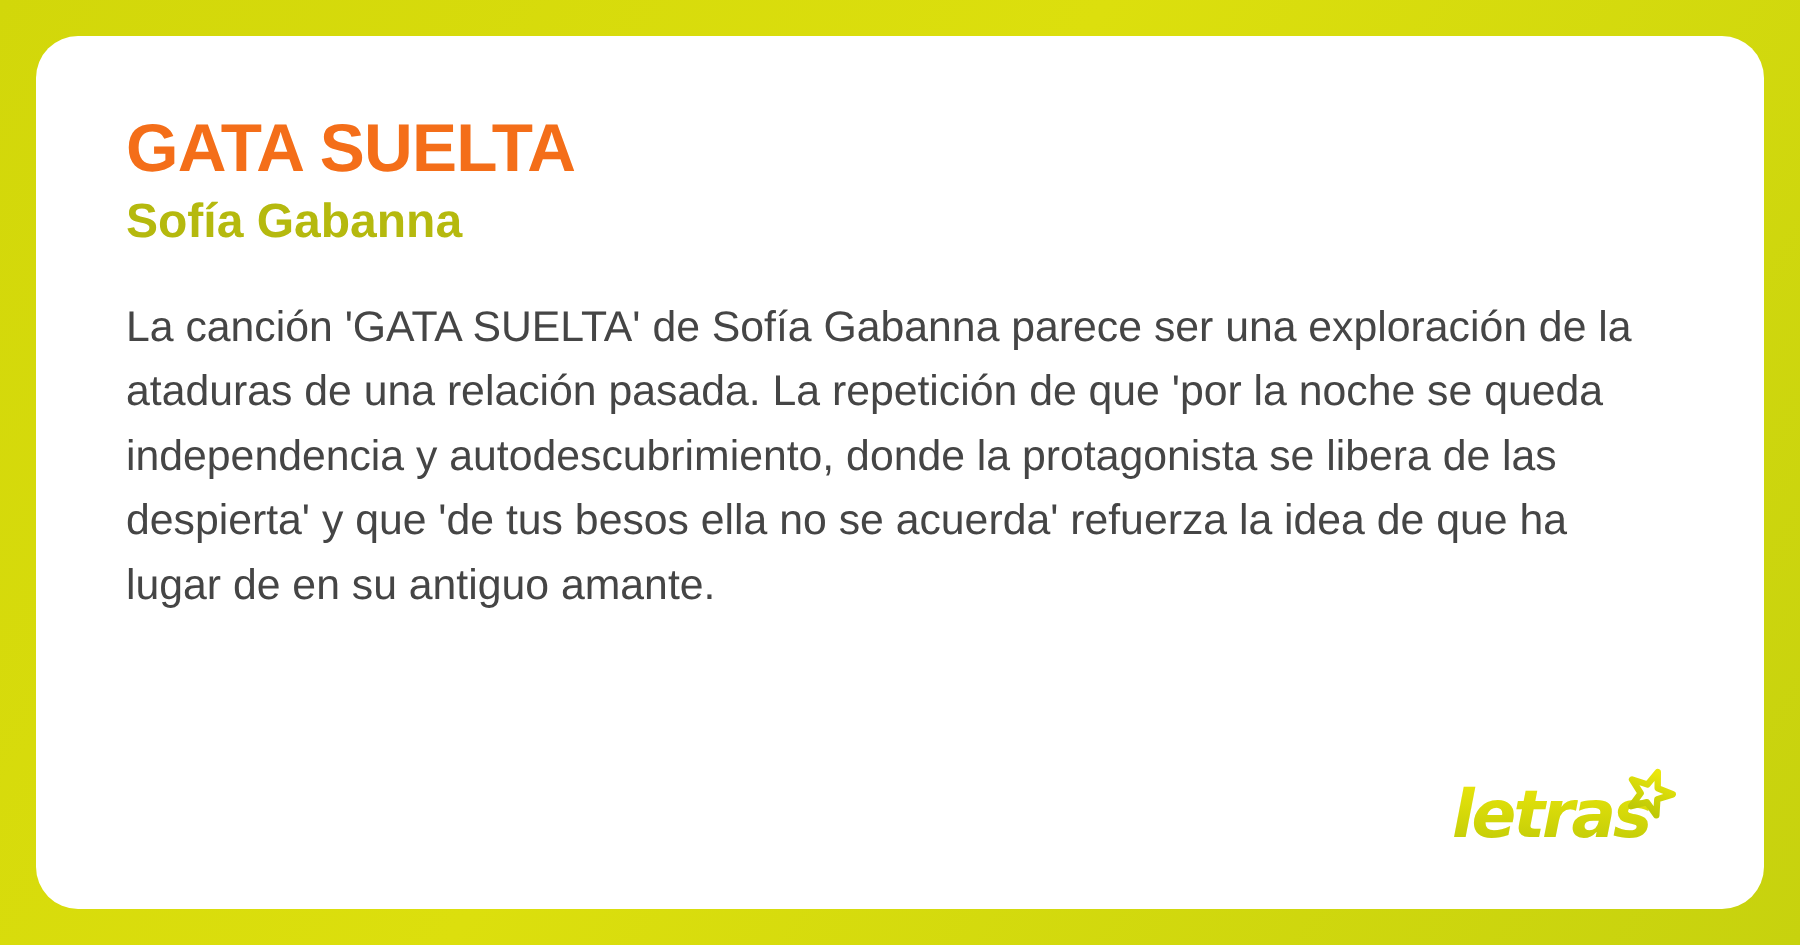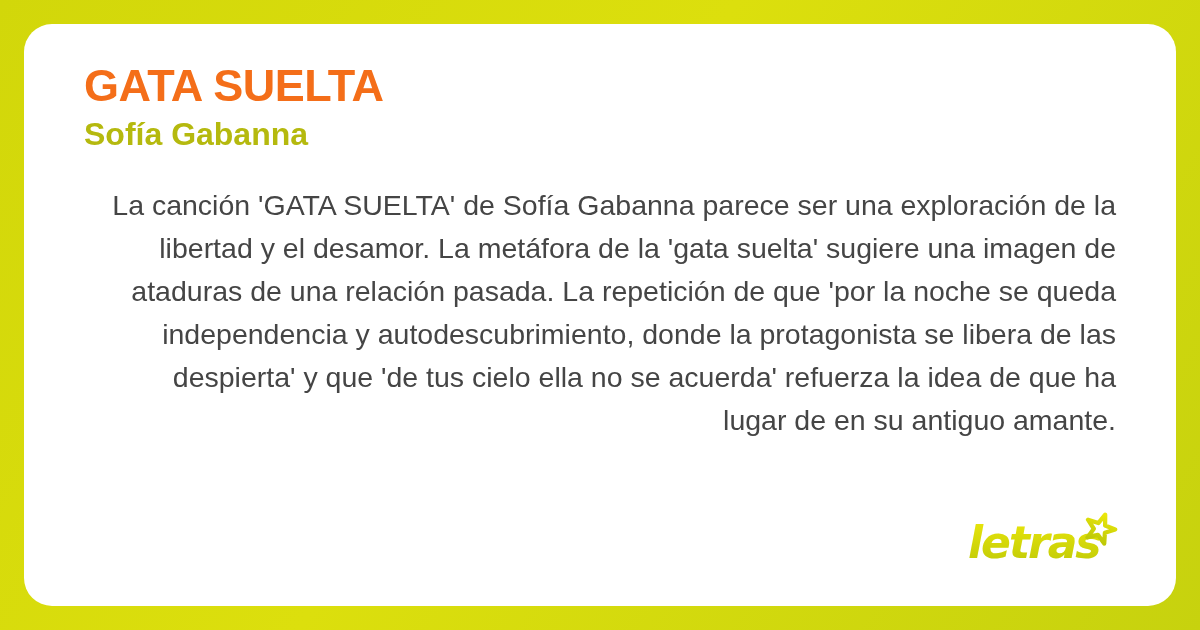--- a/index.html
+++ b/index.html
@@ -20,21 +20,21 @@
       var(--background_dark, #c7d20e) 100%);
   }
   .card {
     position: absolute;
     left: 24px;
     top: 24px;
     right: 24px;
     bottom: 24px;
     background: var(--card, #ffffff);
     border-radius: 28px;
-    padding: 35px 60px;
+    padding: 48px 60px;
     box-sizing: border-box;
   }
   .song-title {
     margin: 0;
     font-size: 45px;
     line-height: 1.2;
     font-weight: bold;
     letter-spacing: -0.5px;
     color: var(--title, #f46e19);
   }
@@ -46,21 +46,20 @@
     color: var(--subtitle, #b5b90e);
   }
   .meaning-text {
     margin-top: 31px;
     font-size: 28.5px;
     line-height: 43px;
     color: var(--body, #454545);
   }
   .meaning-text .line {
     white-space: nowrap;
-    text-align: right;
   }
   .logo {
     position: absolute;
     right: 56px;
     bottom: 34px;
     width: 152px;
     height: 60px;
   }
   .logo svg { display: block; }
   .logo text {
@@ -76,24 +75,23 @@
 
 <div class="bg">
   <div class="card">
 
     <h1 class="song-title">GATA SUELTA</h1>
 
     <h2 class="artist-name">Sofía Gabanna</h2>
 
     <div class="meaning-text">
       <div class="line">La canción 'GATA SUELTA' de Sofía Gabanna parece ser una exploración de la</div>
-      <div class="line">libertad y el desamor. La metáfora de la 'gata suelta' sugiere una imagen de</div>
       <div class="line">ataduras de una relación pasada. La repetición de que 'por la noche se queda</div>
       <div class="line">independencia y autodescubrimiento, donde la protagonista se libera de las</div>
-      <div class="line">despierta' y que 'de tus cielo ella no se acuerda' refuerza la idea de que ha</div>
+      <div class="line">despierta' y que 'de tus besos ella no se acuerda' refuerza la idea de que ha</div>
       <div class="line">lugar de en su antiguo amante.</div>
     </div>
 
     <div class="logo">
       <svg width="152" height="60" viewBox="0 0 152 60" xmlns="http://www.w3.org/2000/svg">
         <defs>
           <linearGradient id="logo-grad" x1="0" y1="0" x2="0" y2="1">
             <stop offset="0" style="stop-color: var(--logo_top, #ebe70b);"></stop>
             <stop offset="1" style="stop-color: var(--logo_bottom, #bec907);"></stop>
           </linearGradient>

